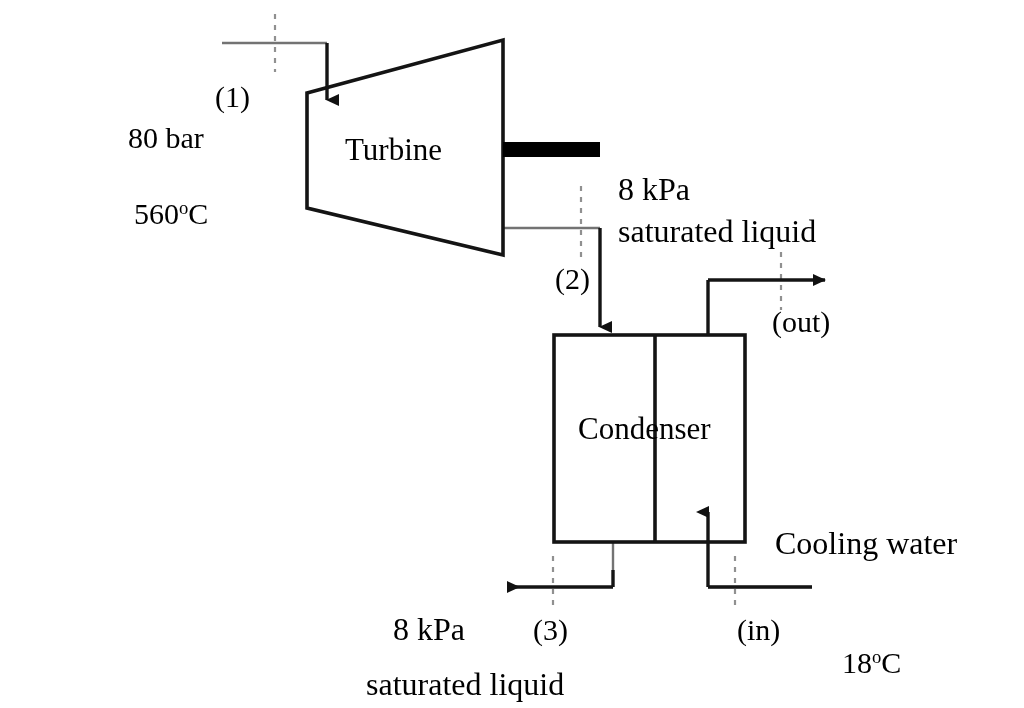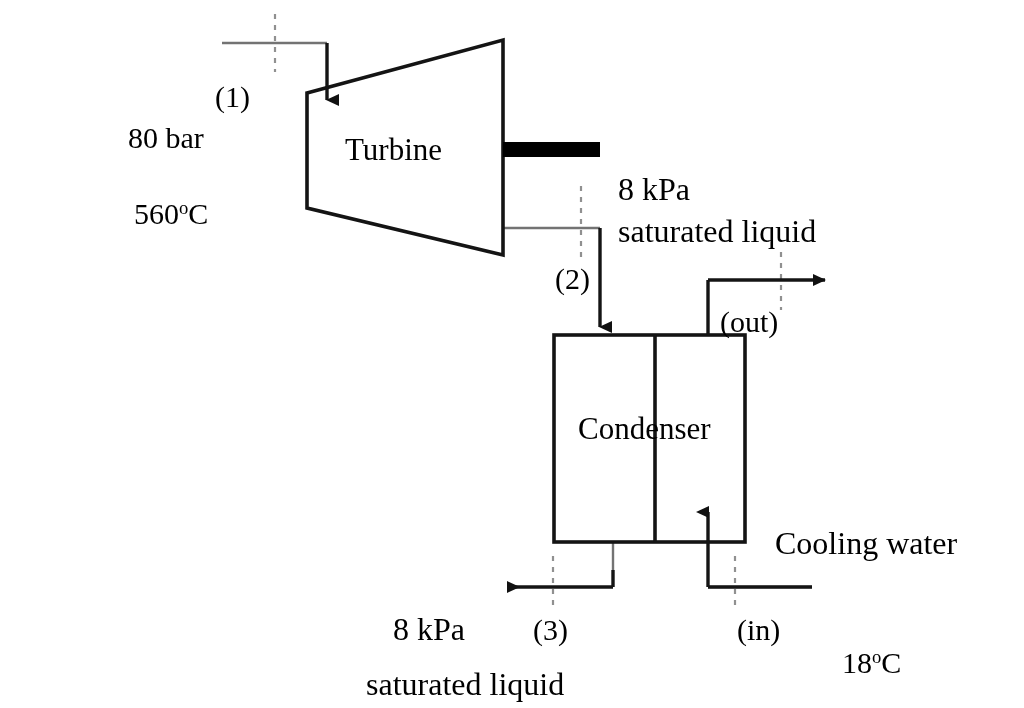--- a/index.html
+++ b/index.html
@@ -141,21 +141,21 @@
 
   <div class="lbl lbl-equip" style="left:345px; top:133px;">Turbine</div>
 
 
   <div class="lbl lbl-cond" style="left:618px; top:172px;">8 kPa</div>
 
   <div class="lbl lbl-cond" style="left:618px; top:214px;">saturated liquid</div>
 
   <div class="lbl lbl-state" style="left:555px; top:262px;">(2)</div>
 
-  <div class="lbl lbl-state" style="left:720px; top:305px;">(out)</div>
+  <div class="lbl lbl-state" style="left:772px; top:305px;">(out)</div>
 
 
   <div class="lbl lbl-equip" style="left:578px; top:412px;">Condenser</div>
 
   <div class="lbl lbl-cond" style="left:775px; top:526px;">Cooling water</div>
 
   <div class="lbl lbl-cond" style="left:393px; top:612px;">8 kPa</div>
 
   <div class="lbl lbl-cond" style="left:350px; top:667px;margin-left:16px;">saturated liquid</div>
 

